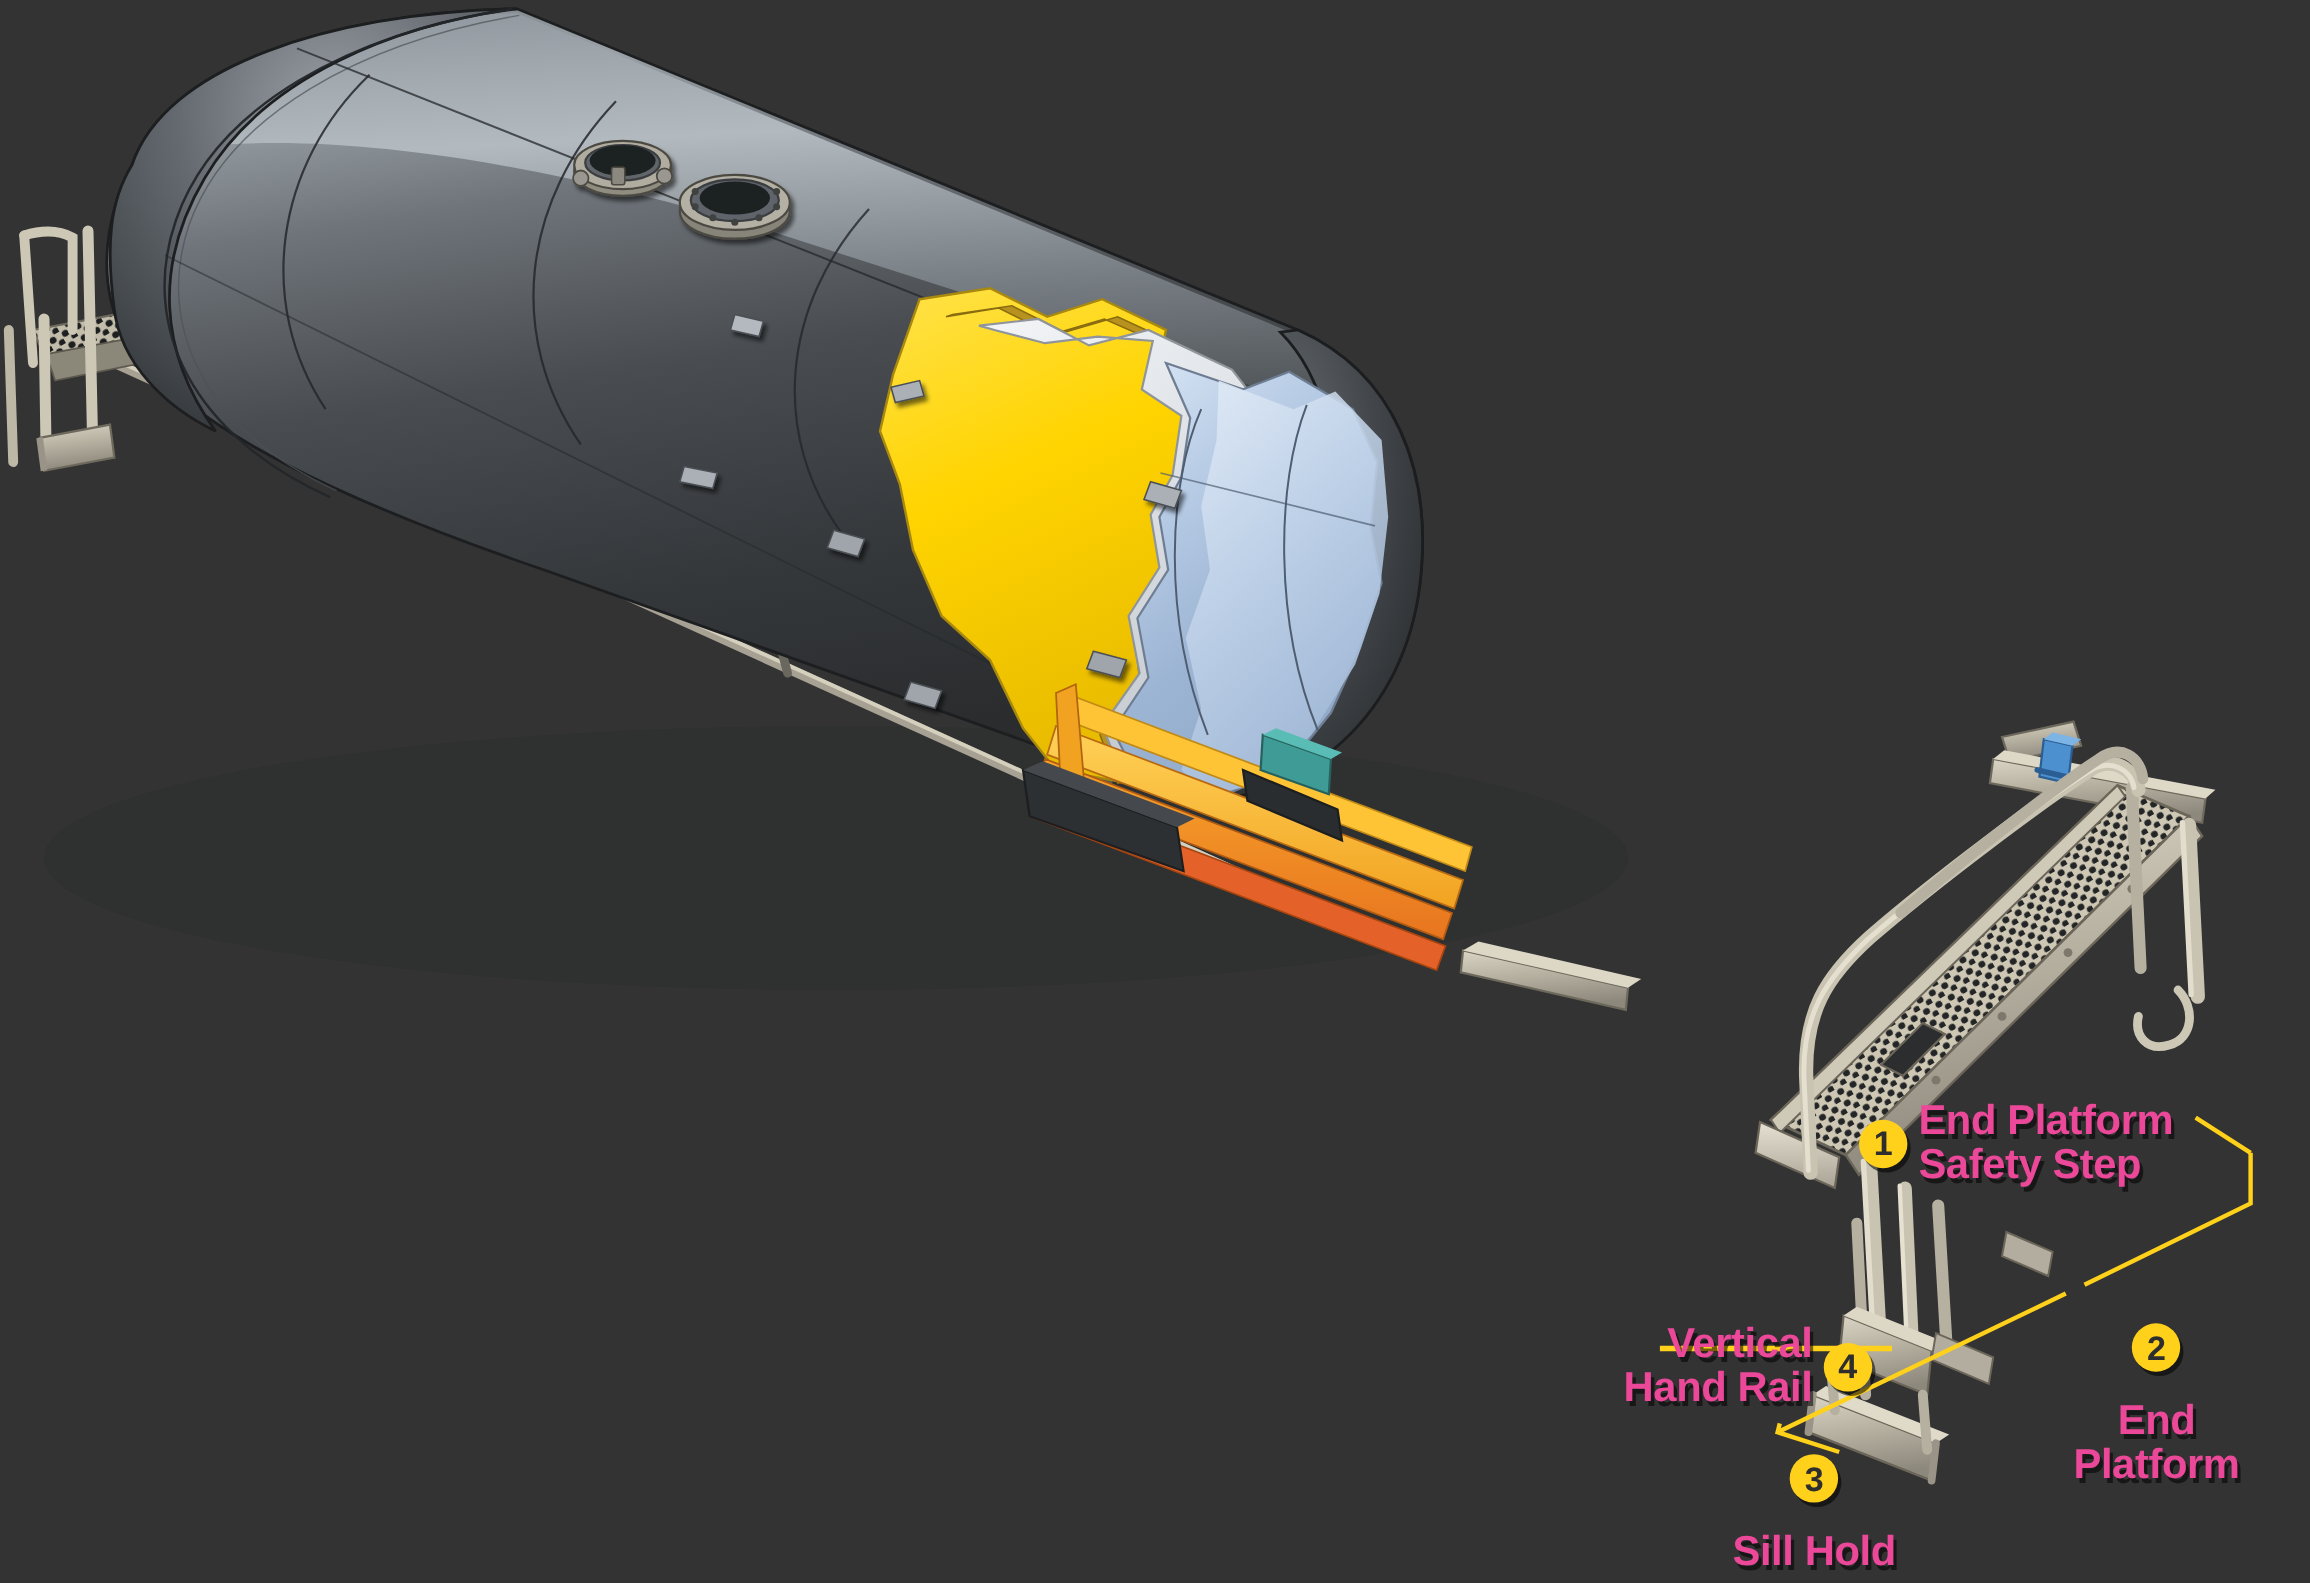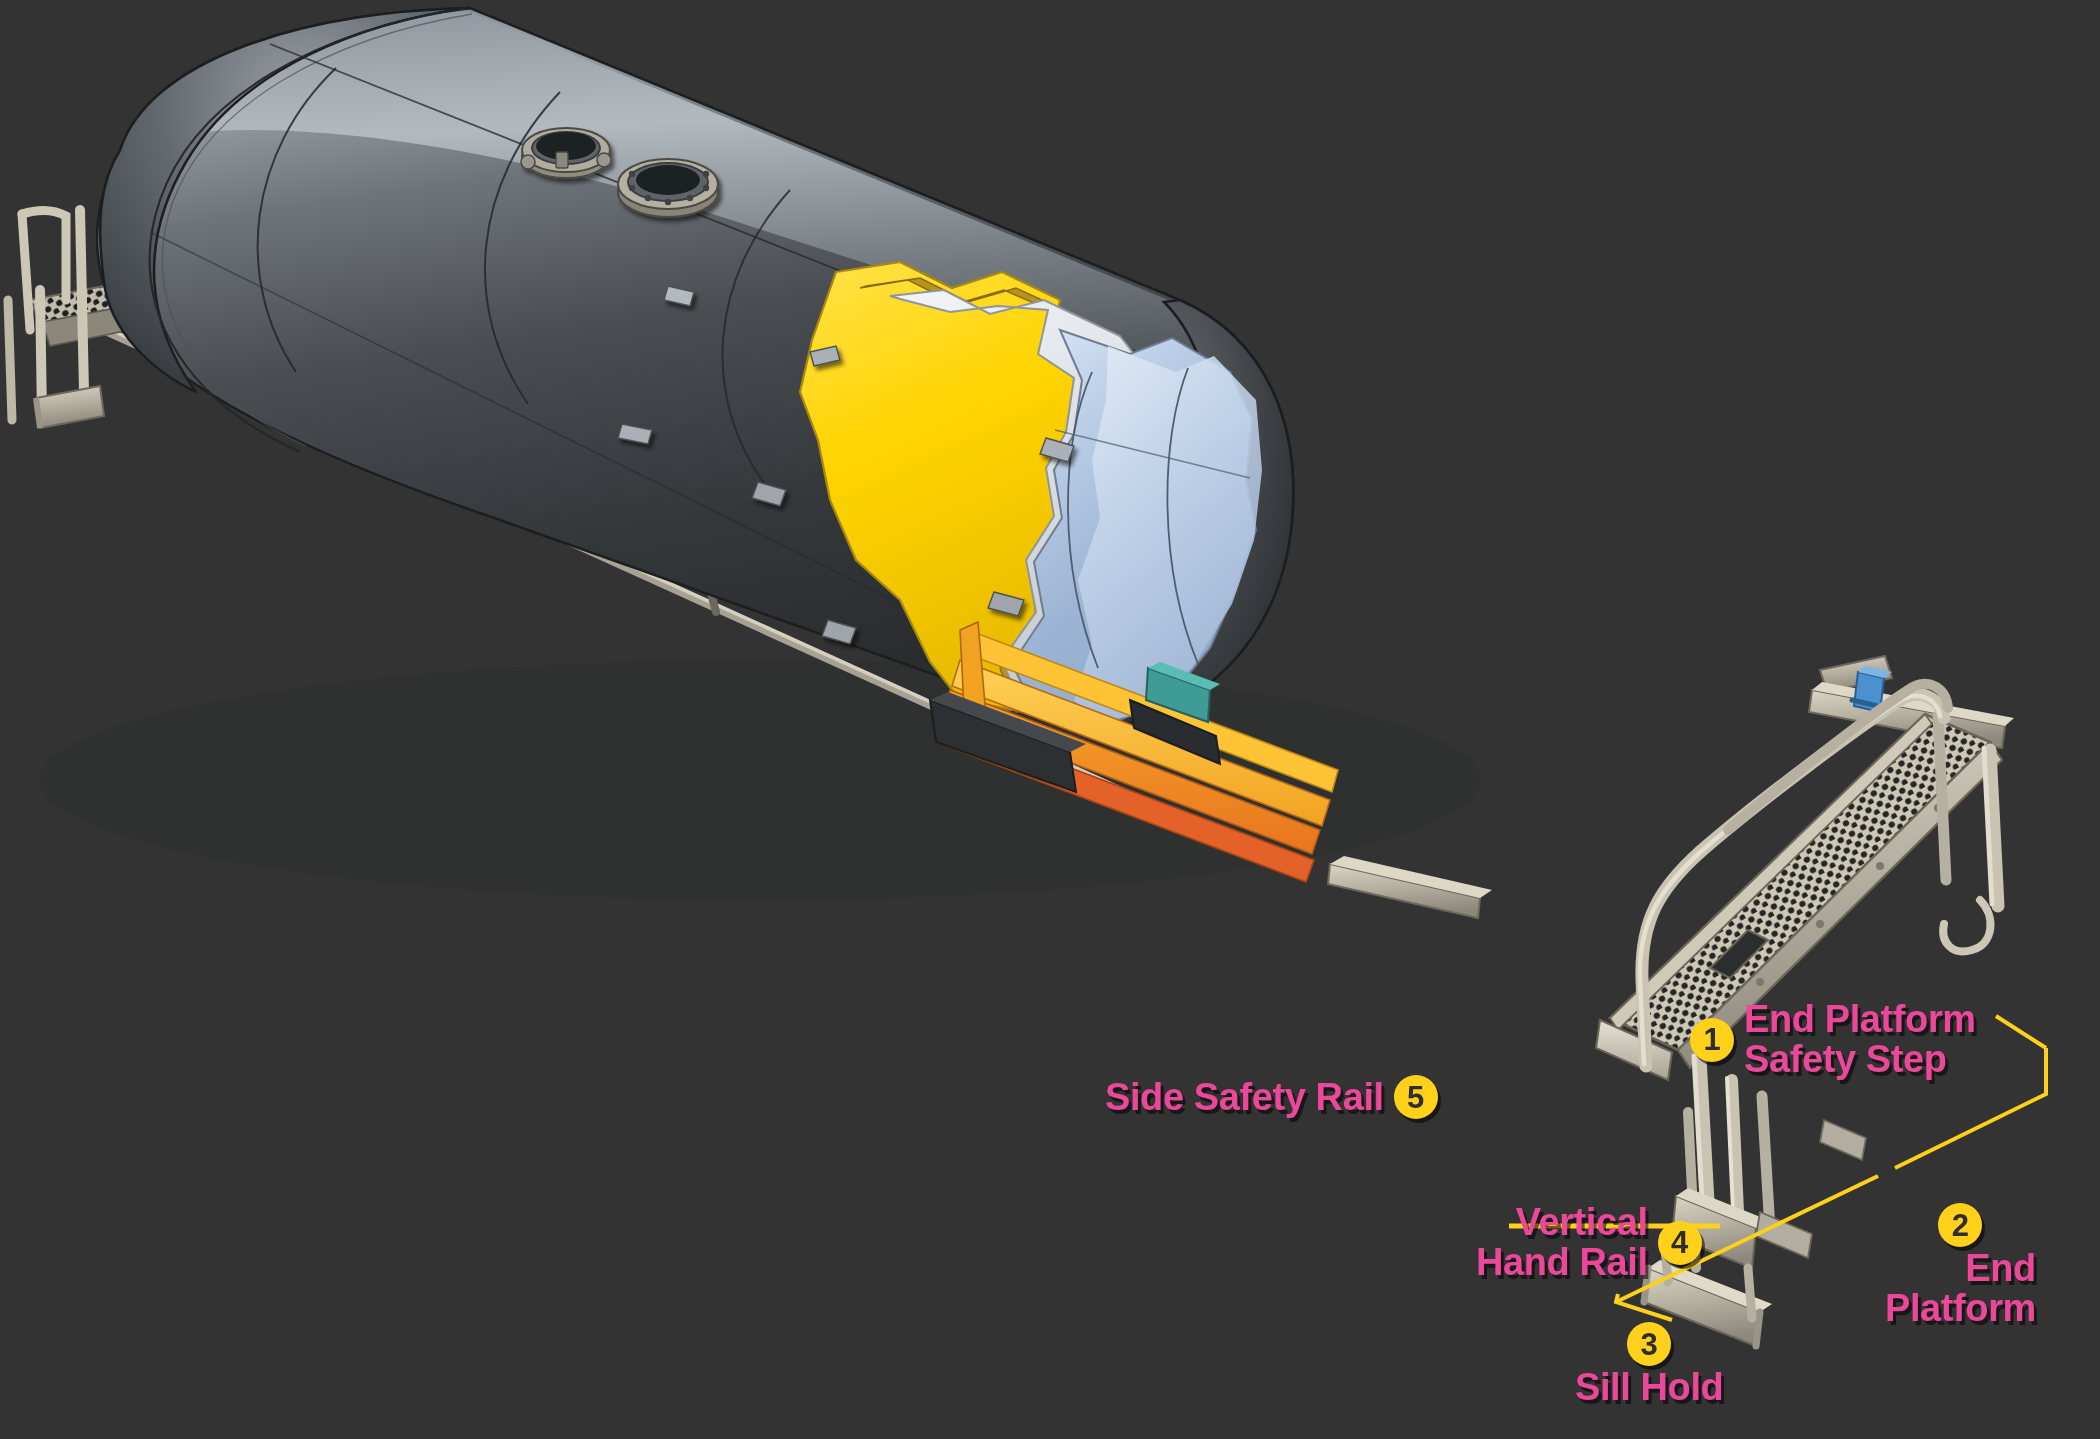--- a/index.html
+++ b/index.html
@@ -22,21 +22,21 @@
     color:#ec4899;
     font-weight:bold;
     font-size:38px;
     line-height:1.02;
     letter-spacing:-0.4px;
     text-shadow:3px 4px 0 rgba(0,0,0,.55);
   }
   .callout .ctext.two-line{line-height:1.04;}
   .callout .ctext.right{text-align:right;}
   .callout .ctext.left{text-align:left;}
-  .callout .ctext.center{text-align:right;}
+  .callout .ctext.center{text-align:center;margin-top:24px;}
 
   .badge{
     width:44px;height:44px;flex:0 0 44px;
     border-radius:50%;
     background:#FFD11A;
     color:#2e2e2e;
     font-weight:bold;
     font-size:31px;
     display:flex;align-items:center;justify-content:center;
     box-shadow:3px 4px 0 rgba(0,0,0,.55);
@@ -423,18 +423,14 @@
   </div>
 
   <div class="callout" id="co-4">
     <div class="ctext two-line right">
       <div>Vertical</div>
       <div>Hand Rail</div>
     </div>
     <div class="badge">4</div>
   </div>
 
-  <div class="callout" id="co-5">
-    <div class="ctext right">Side Safety Rail</div>
-    <div class="badge">5</div>
-  </div>
 
 </div>
 
 </body></html>

